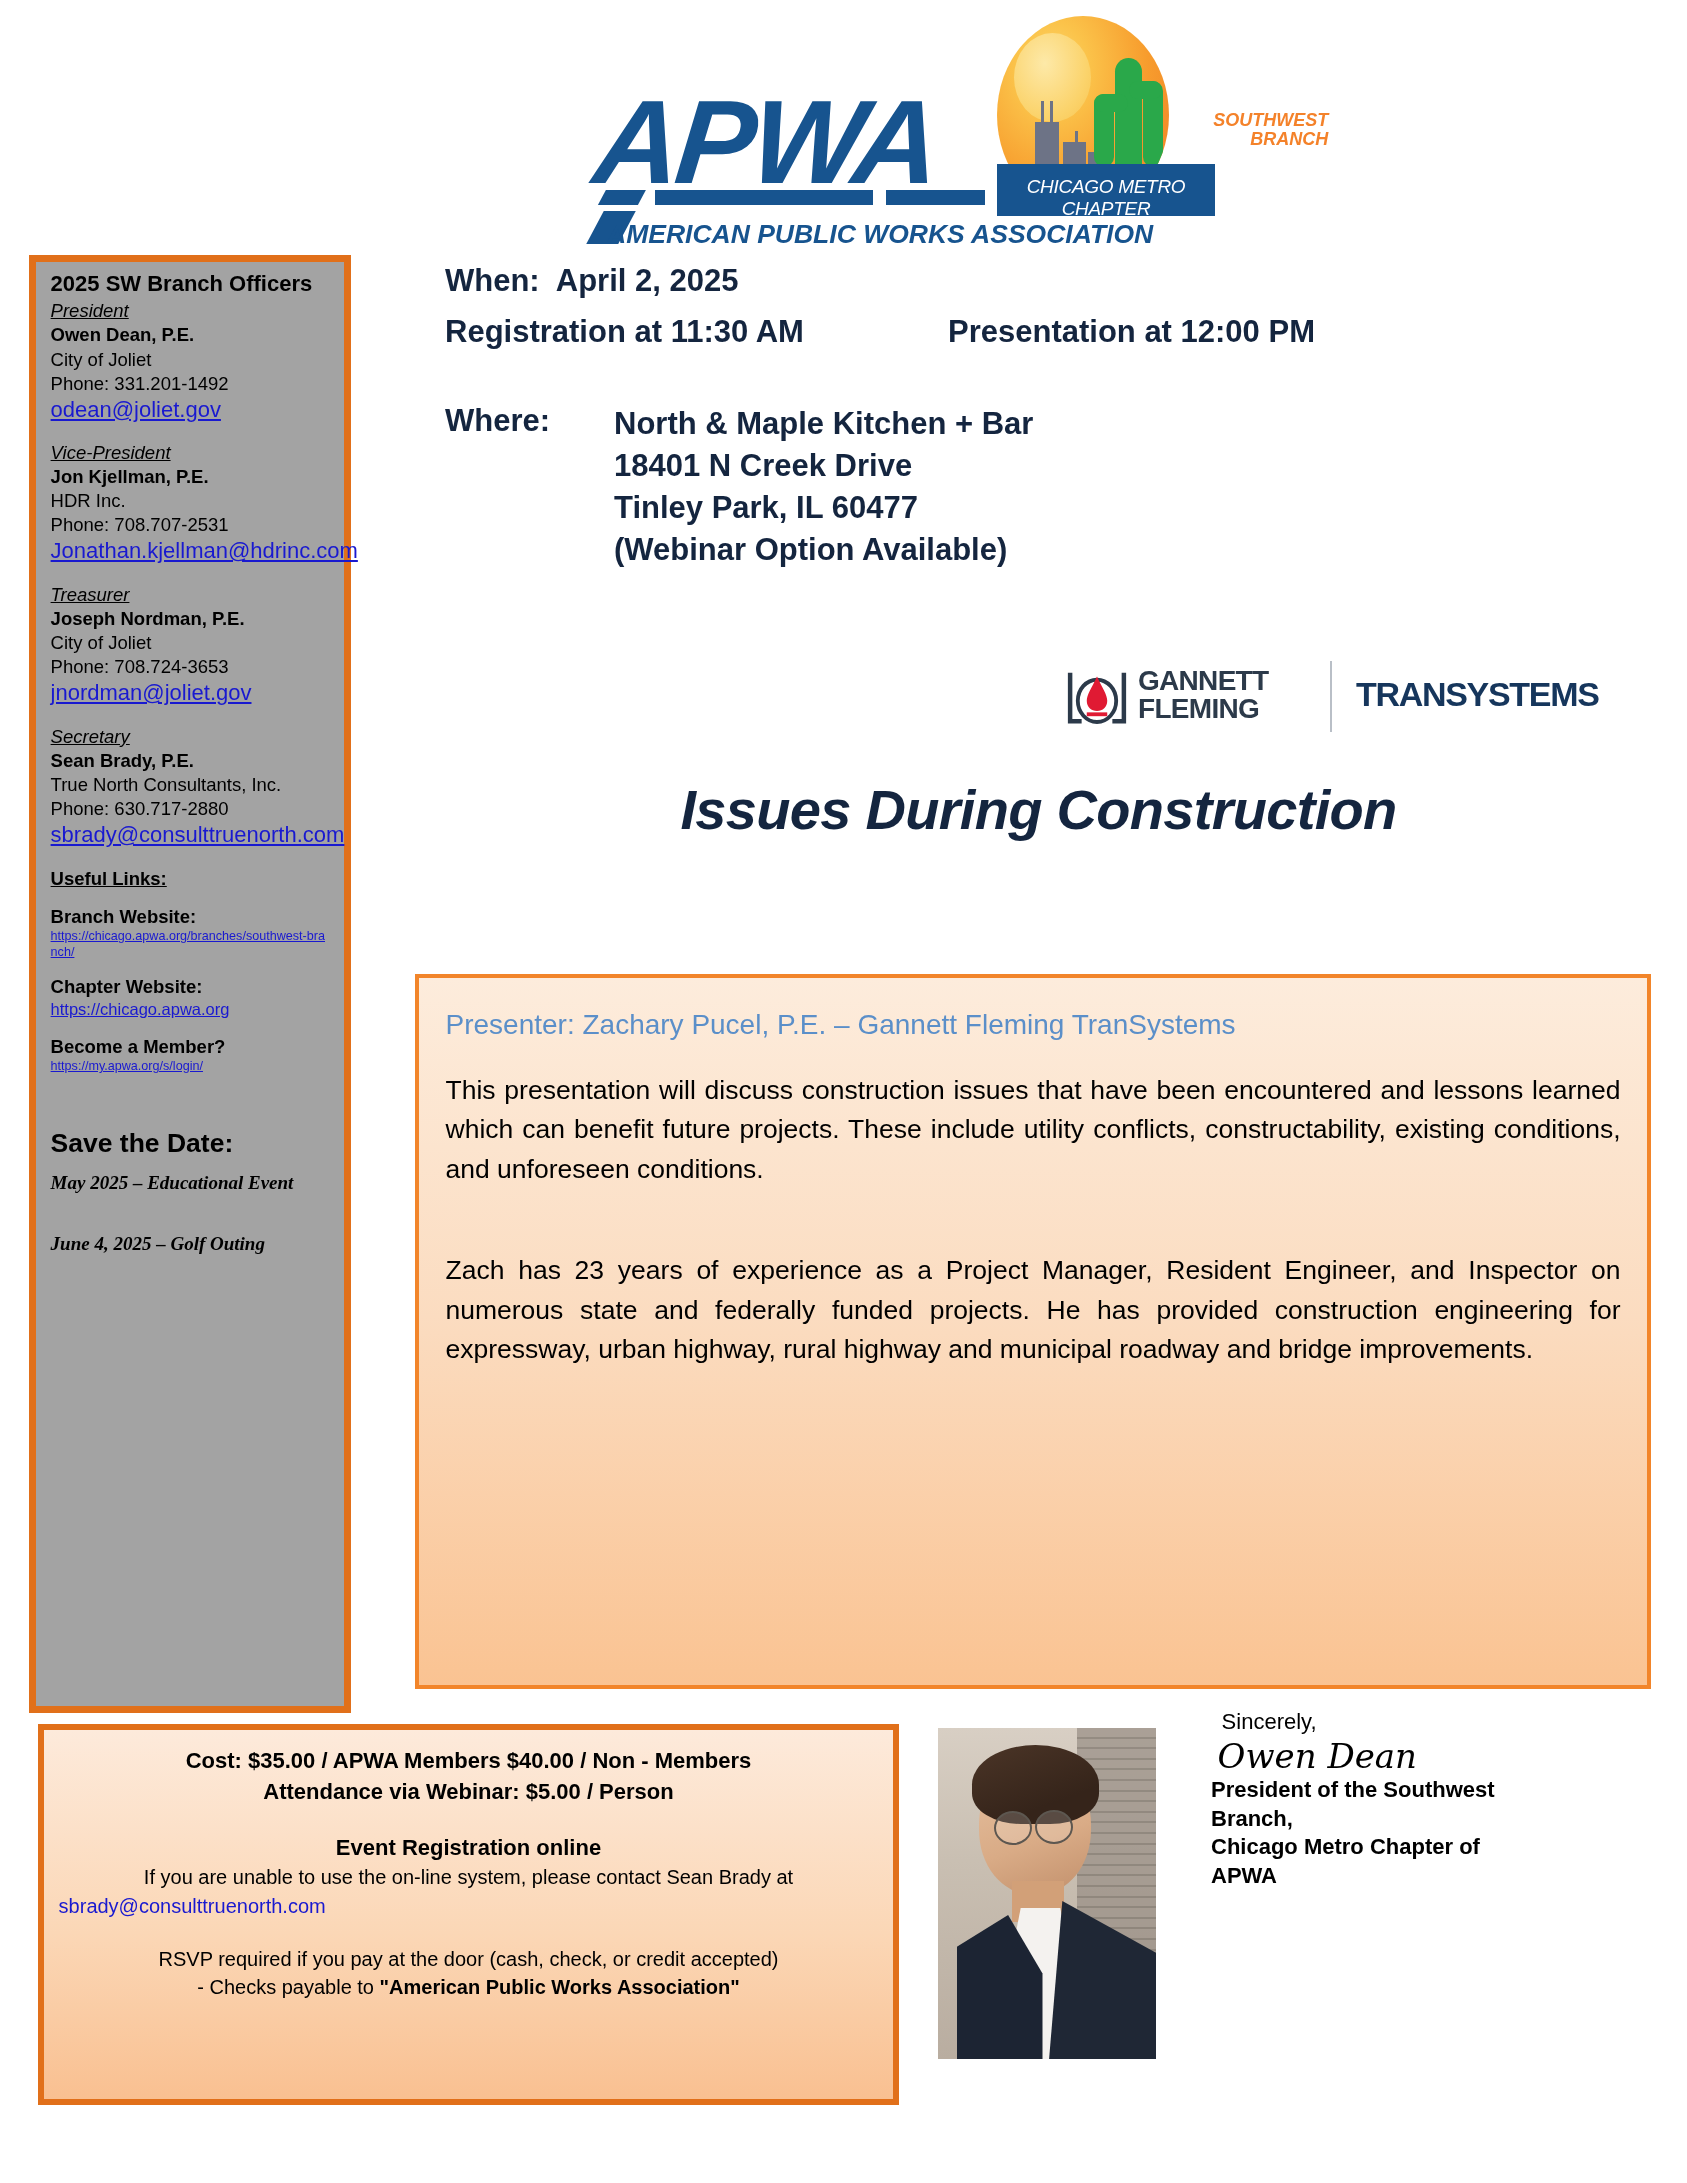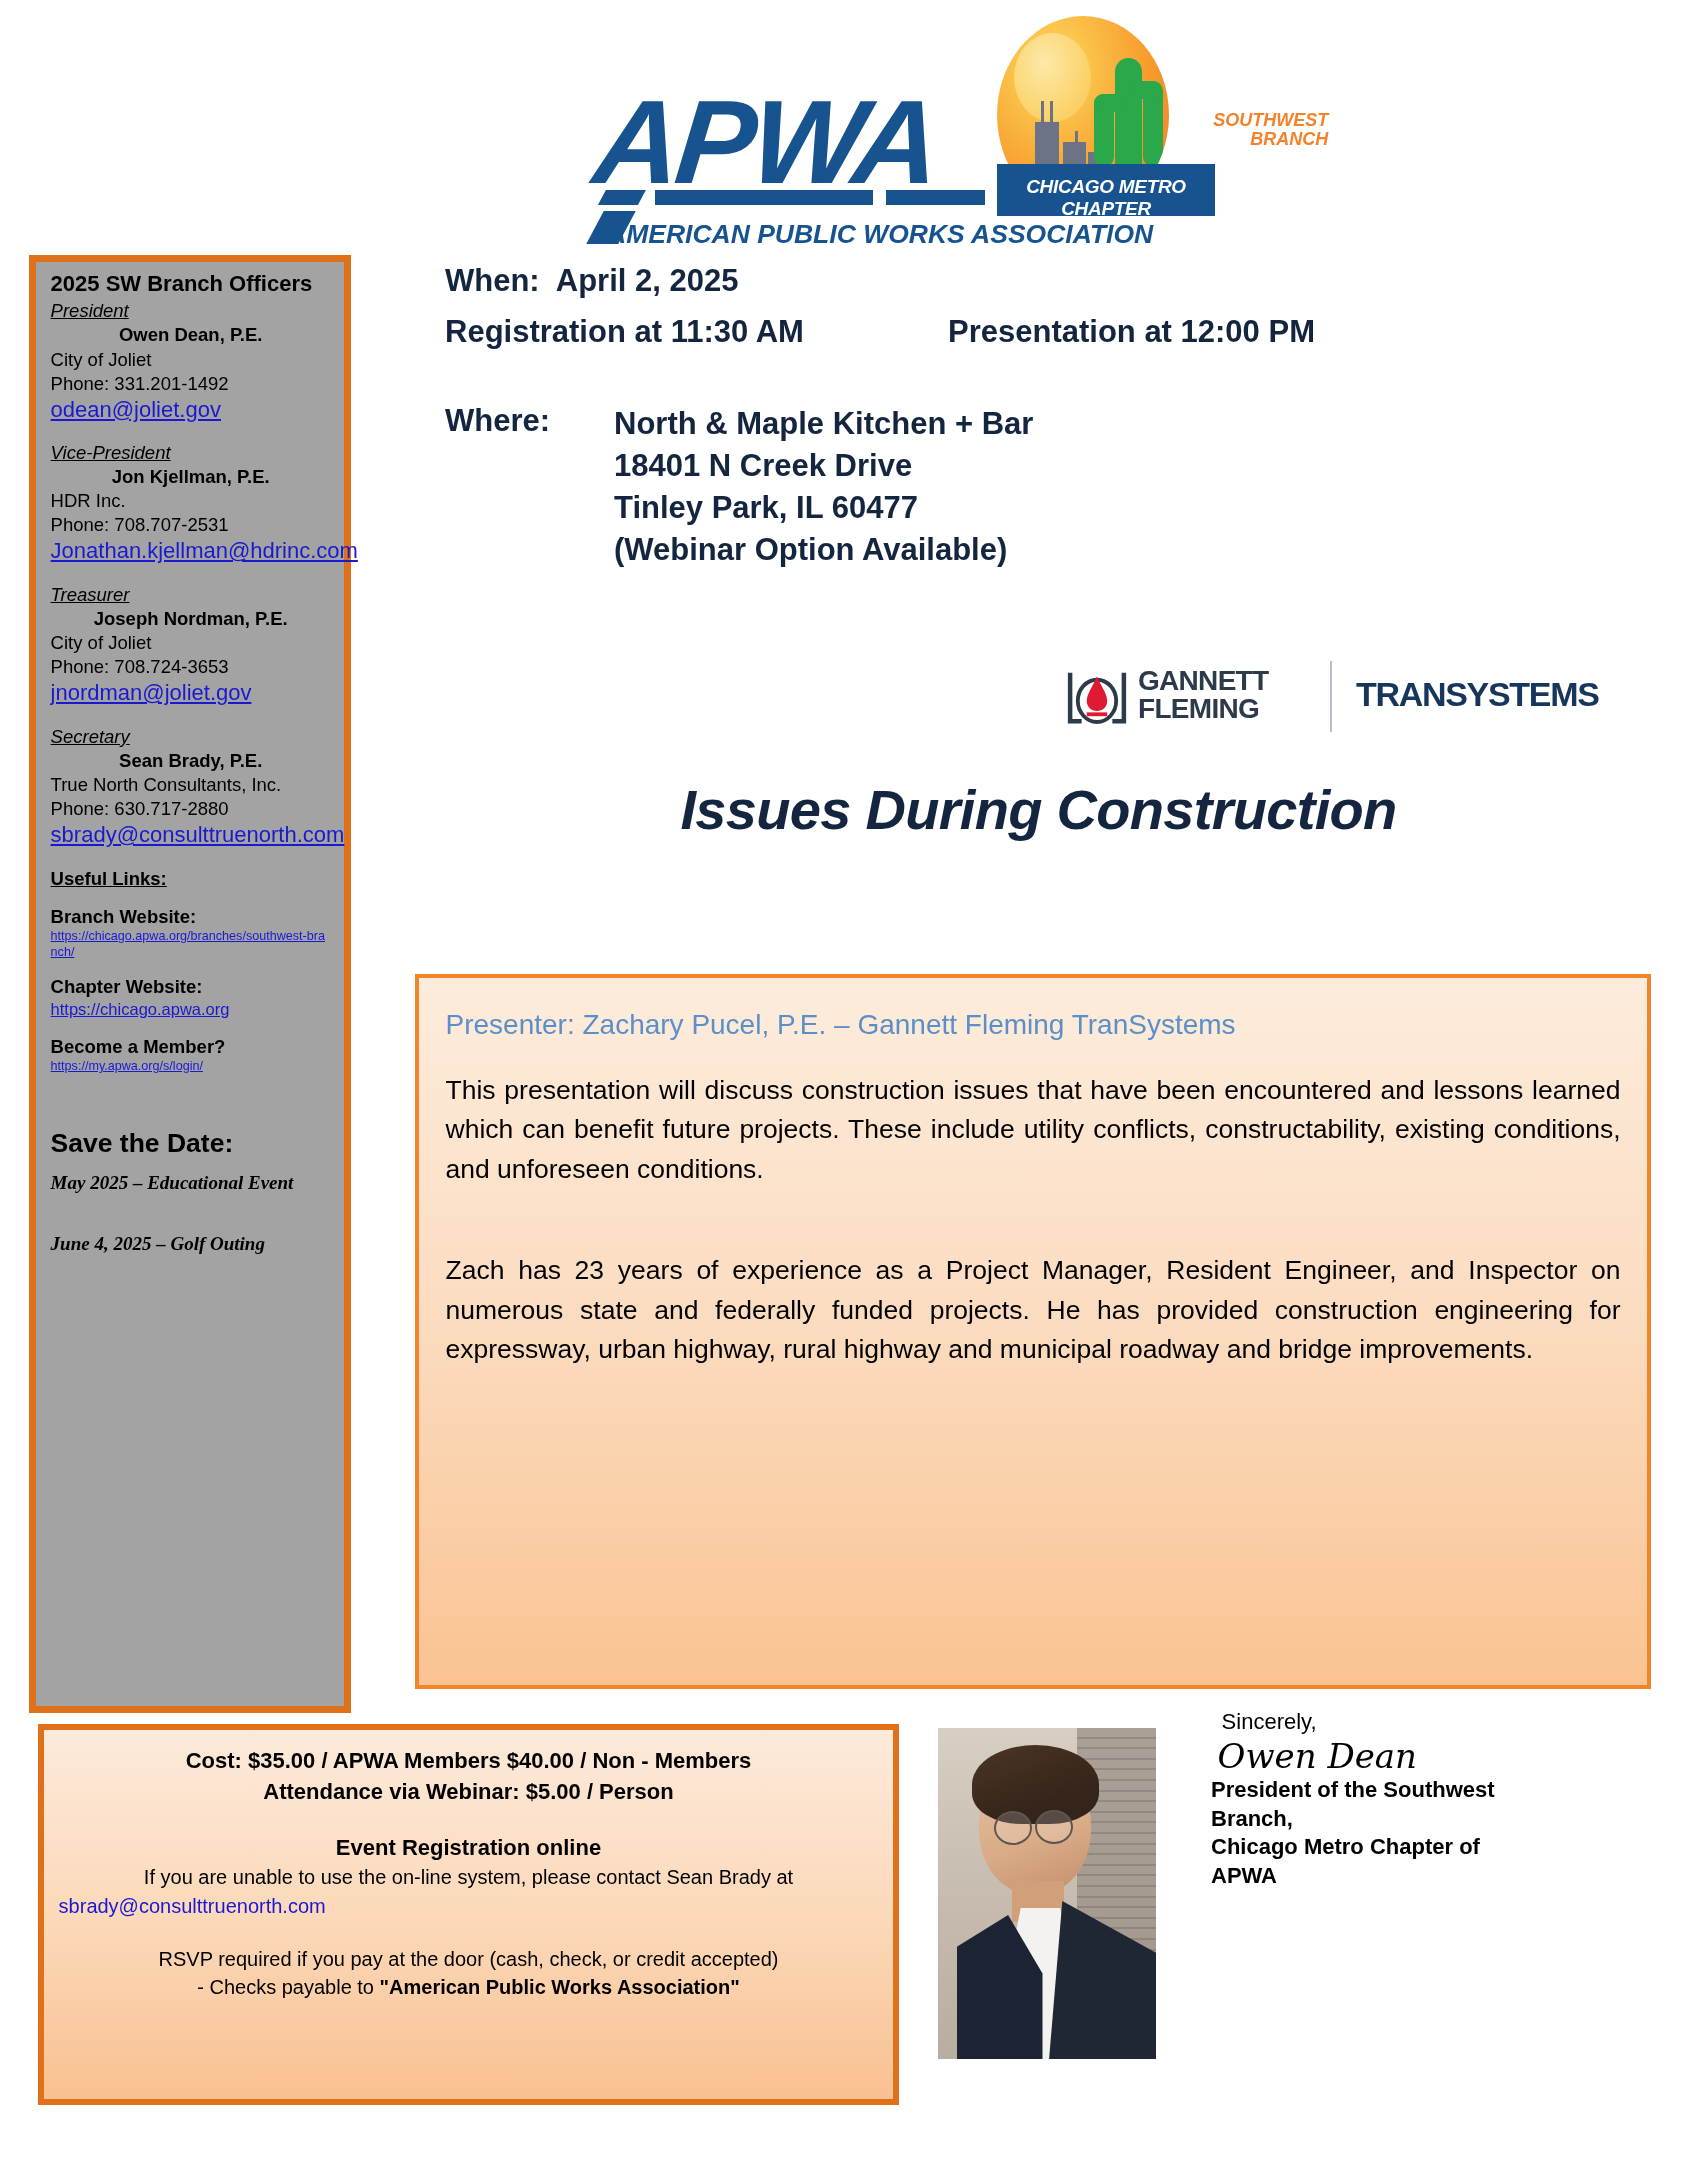--- a/index.html
+++ b/index.html
@@ -40,38 +40,38 @@
     position:absolute;left:17px;top:17px;width:77px;height:89px;border-radius:50%;
     background:radial-gradient(ellipse at 40% 34%, #fde9a8 0%, #fbd36b 65%, #f8c44f 100%);
   }
   .bldg{position:absolute;background:#6d7386;}
   .cactus-arm{position:absolute;background:#2aa84a;border-radius:26.5px;}
   .blue-plate{
     position:absolute;left:415px;top:151px;width:218px;height:52px;background:#17548f;
   }
   .plate-text{
     position:absolute;left:0;top:12px;width:218px;text-align:center;
-    color:#ffffff;font-size:19px;font-weight:bold;font-style:italic;letter-spacing:-0.3px;
+    color:#ffffff;font-size:19px;font-weight:normal;font-style:italic;letter-spacing:-0.3px;
   }
   .sw-branch{
     position:absolute;right:-5.3px;top:98px;width:139px;text-align:right;
     color:#f4822a;font-size:18px;font-weight:bold;font-style:italic;line-height:1.05;
   }
 
   
   #sidebar{
     left:29px;top:255px;width:322px;height:1458px;
     background:#a3a3a3;
     border:7.3px solid #e1701a;
     box-sizing:border-box;
     padding:9.3px 13.2px 0 14.6px;
   }
   .sb-h1{font-size:22px;font-weight:bold;color:#000;line-height:1.22;margin:0 0 1.3px 0;}
   .sb-role{font-size:18.5px;font-style:italic;text-decoration:underline;color:#000;line-height:1.3;}
-  .sb-name{font-size:18.5px;font-weight:bold;color:#000;line-height:1.3;text-align:center;}
+  .sb-name{font-size:18.5px;font-weight:bold;color:#000;line-height:1.3;}
   .sb-line{font-size:18.5px;color:#000;line-height:1.3;}
   .sb-mail{font-size:22px;color:#1919d0;text-decoration:underline;line-height:1.3;display:block;}
   .sb-gap{height:17px;}
   .sb-h2{font-size:18.5px;font-weight:bold;text-decoration:underline;color:#000;line-height:1.3;}
   .sb-sub{font-size:18.5px;font-weight:bold;color:#000;line-height:1.3;}
   .sb-url{font-size:12.6px;color:#1919d0;text-decoration:underline;line-height:1.24;display:block;word-break:break-all;}
   .sb-url-lg{font-size:16.5px;color:#1919d0;text-decoration:underline;line-height:1.3;display:block;}
   .sb-save{font-size:26.5px;font-weight:bold;color:#000;line-height:1.25;}
   .sb-date{font-family:"Liberation Serif", serif;font-size:19px;font-weight:bold;font-style:italic;color:#000;line-height:1.3;}
 

